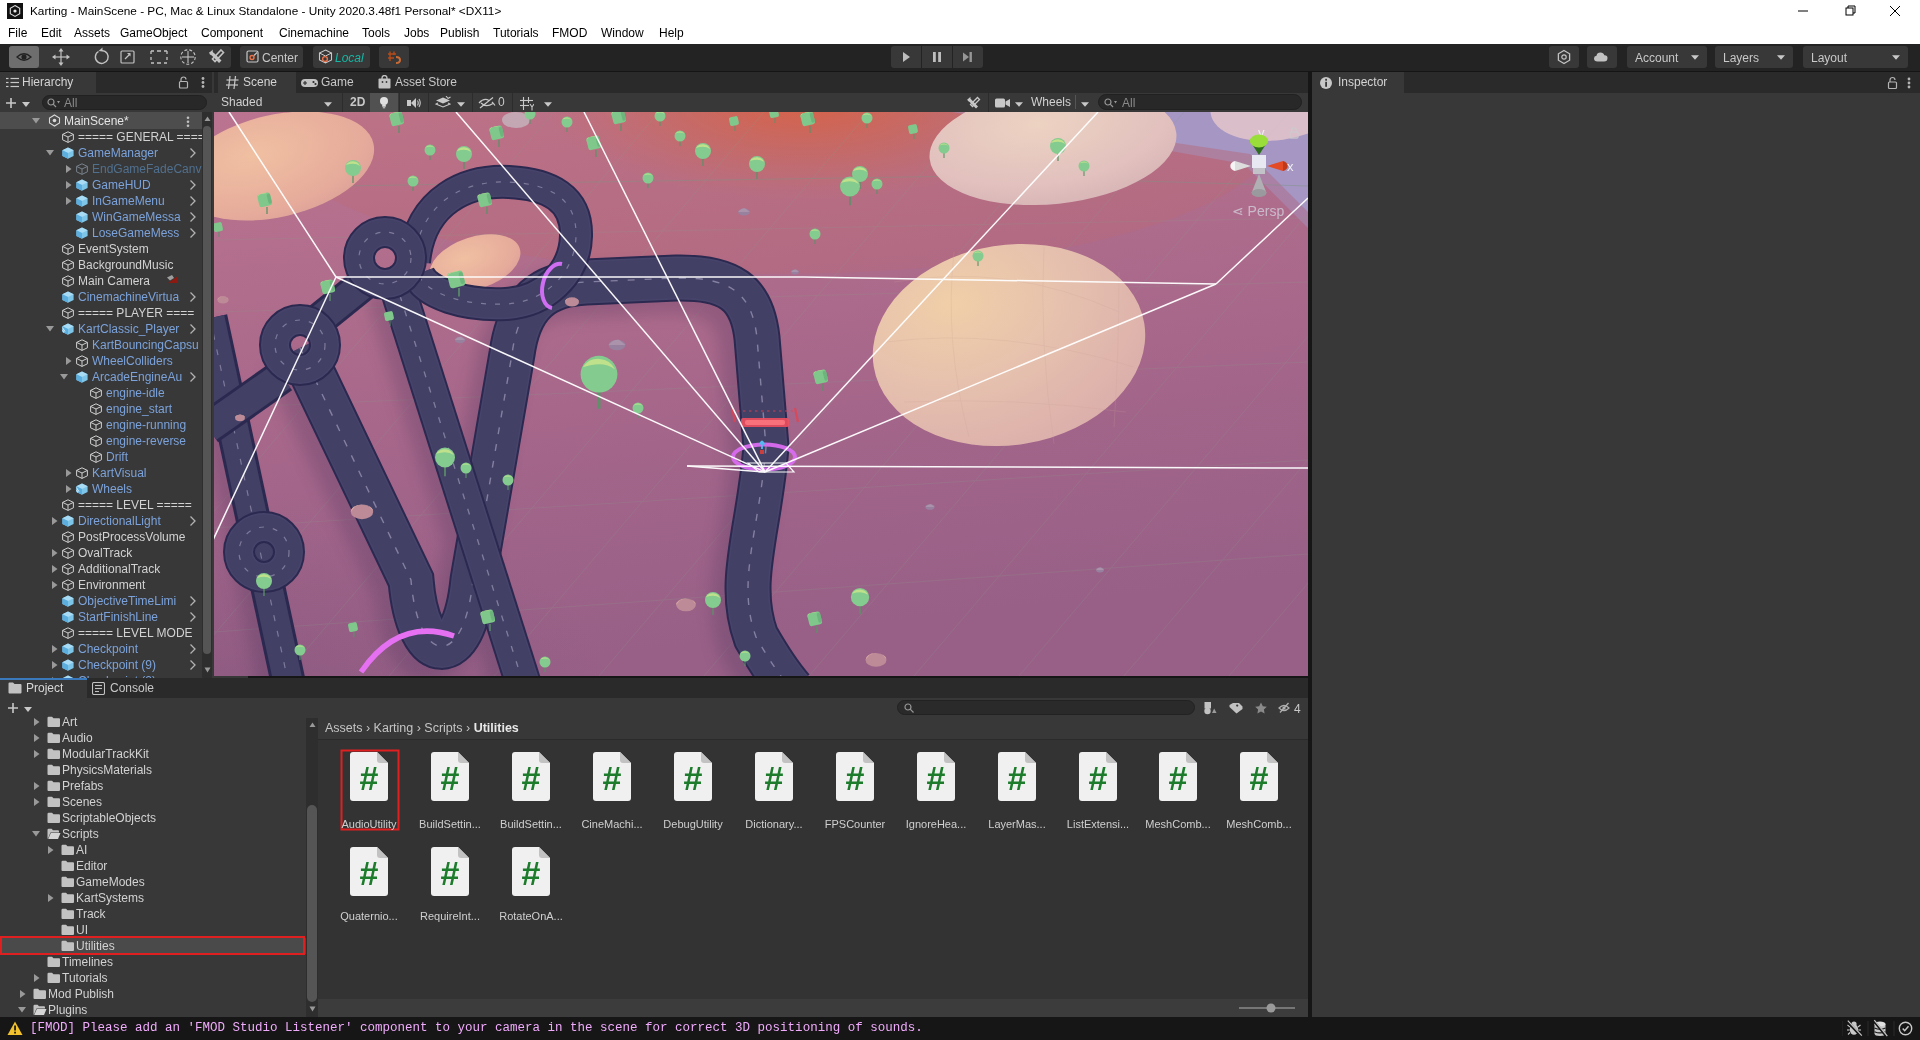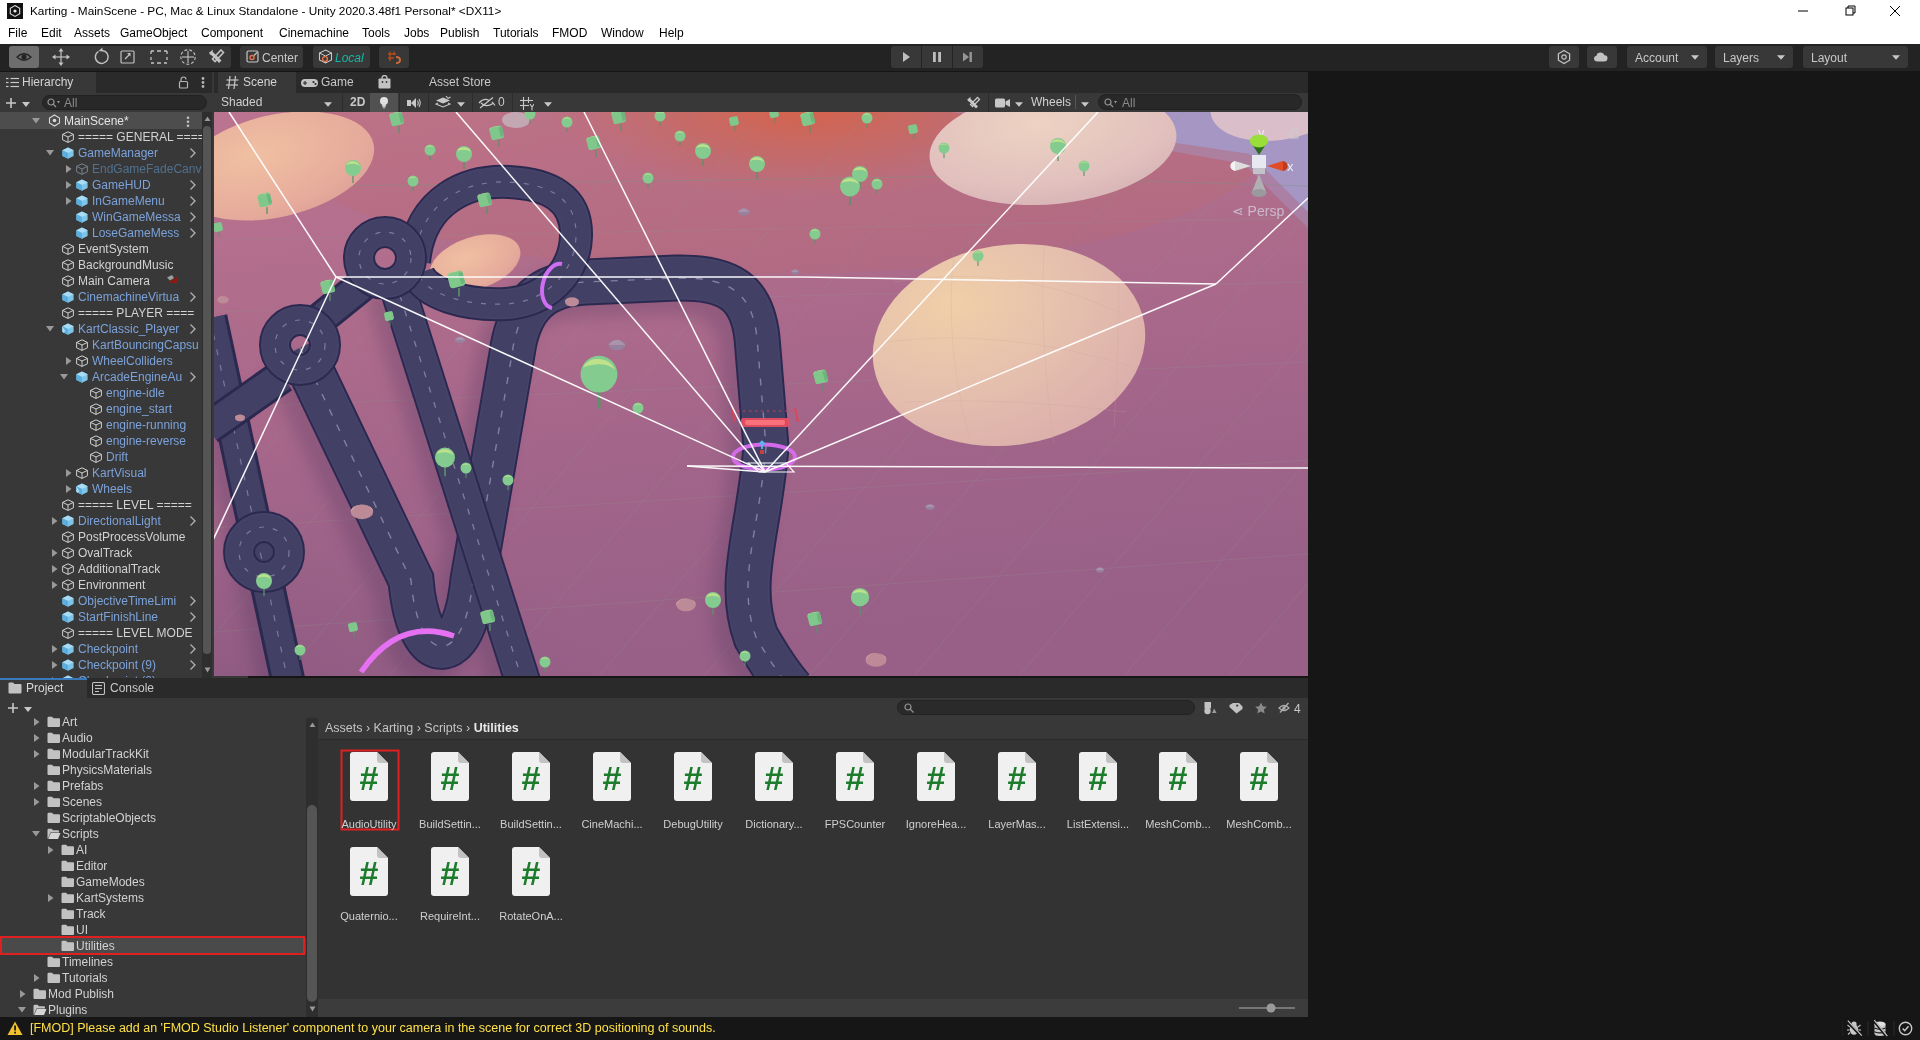--- a/index.html
+++ b/index.html
@@ -374,21 +374,21 @@
         <circle cx="14.5" cy="6" r="1.1" fill="#2a2a2a"></circle>
       <path d="M4 3 L4 7 M2 5 L6 5" stroke="#2a2a2a" stroke-width="1.1"></path>
     </svg>
     <div class="abs txt" style="left:107px;top:3px;font-size:12px;color:#c8c8c8;">Game</div>
     <svg class="abs" style="left:164px;top:3px" width="13" height="14" viewBox="0 0 13 14">
       <rect x="0.5" y="3.5" width="12" height="10" rx="1" fill="#c2c2c2"></rect>
       <path d="M4 5 L4 3 A2.5 2.5 0 0 1 9 3 L9 5" stroke="#c2c2c2" stroke-width="1.3" fill="none"></path>
       <circle cx="4.5" cy="7" r="0.9" fill="#383838"></circle>
         <circle cx="8.5" cy="7" r="0.9" fill="#383838"></circle>
     </svg>
-    <div class="abs txt" style="left:181px;top:3px;font-size:12px;color:#c8c8c8;margin-left:34px;">Asset Store</div>
+    <div class="abs txt" style="left:181px;top:3px;font-size:12px;color:#c8c8c8;">Asset Store</div>
 
     <div class="abs txt" style="left:7px;top:23px;font-size:12px;color:#d0d0d0;">Shaded</div>
     <svg class="abs" style="left:109px;top:29px" width="10" height="7" viewBox="0 0 10 7">
         <path d="M1 1.2 L5 5.8 L9 1.2 Z" fill="#c8c8c8"></path>
       </svg>
     <div class="abs" style="left:128px;top:21px;width:1px;height:19px;background:#2c2c2c;"></div>
     <div class="abs txt" style="left:136px;top:23px;font-size:12px;font-weight:bold;color:#c8c8c8;">2D</div>
     <div class="abs" style="left:156px;top:21px;width:28px;height:19px;background:#515151;"></div>
     <svg class="abs" style="left:164px;top:24px" width="12" height="14" viewBox="0 0 12 14">
       <circle cx="6" cy="5" r="4" fill="#e0e0e0"></circle>
@@ -765,20 +765,41 @@
         </g>
         <g transform="translate(1076,16)" stroke="#cccccc" fill="none" stroke-width="1.3" opacity="0.8">
           <rect x="0" y="4" width="8" height="6" rx="1"></rect>
           <path d="M1.5 4 L1.5 2.5 A2.5 2.5 0 0 1 6.5 2.5"></path>
         </g>
         <text x="1018" y="104" font-size="14" fill="#cdc3d2" font-family="Liberation Sans" opacity="0.9">⋖ Persp</text>
       </svg>
     </div>
   </div>
 
+  <div class="abs" style="left:1312px;top:72px;width:608px;height:945px;background:#383838;">
+    <div class="abs" style="left:0;top:0;width:608px;height:21px;background:#2a2a2a;"></div>
+    <div class="abs" style="left:0;top:0;width:92px;height:21px;background:#383838;"></div>
+    <svg class="abs" style="left:7px;top:4px" width="14" height="14" viewBox="0 0 14 14">
+      <circle cx="7" cy="7" r="6" fill="#c8c8c8"></circle>
+      <rect x="6.2" y="5.8" width="1.8" height="5" fill="#383838"></rect>
+      <rect x="6.2" y="2.8" width="1.8" height="1.9" fill="#383838"></rect>
+    </svg>
+    <div class="abs txt" style="left:26px;top:3px;font-size:12px;color:#d4d4d4;">Inspector</div>
+    <svg class="abs" style="left:575px;top:4px" width="40" height="14" viewBox="0 0 40 14">
+      <g stroke="#b4b4b4" fill="none" stroke-width="1.2">
+        <rect x="1.5" y="6" width="8" height="6.5" rx="1"></rect>
+        <path d="M3 6 L3 4 A2.5 2.5 0 0 1 8 4"></path>
+      </g>
+      <g fill="#b4b4b4">
+          <circle cx="22" cy="3" r="1.4"></circle>
+          <circle cx="22" cy="7" r="1.4"></circle>
+          <circle cx="22" cy="11" r="1.4"></circle>
+        </g>
+    </svg>
+  </div>
 
   <div class="abs" style="left:0;top:678px;width:1308px;height:339px;background:#383838;">
 
     <div class="abs" style="left:0;top:0;width:1308px;height:20px;background:#2a2a2a;"></div>
     <div class="abs" style="left:0;top:0;width:87px;height:20px;background:#383838;border-top:2px solid #3a79bb;"></div>
     <svg class="abs" style="left:8px;top:4px" width="14" height="12" viewBox="0 0 14 12">
       <path d="M0.5 1.5 Q0.5 0.5 1.5 0.5 L5 0.5 L6.5 2 L12.5 2 Q13.5 2 13.5 3 L13.5 10.5 Q13.5 11.5 12.5 11.5 L1.5 11.5 Q0.5 11.5 0.5 10.5 Z" fill="#c2c2c2"></path>
     </svg>
     <div class="abs txt" style="left:26px;top:3px;font-size:12px;color:#d8d8d8;">Project</div>
     <svg class="abs" style="left:92px;top:4px" width="13" height="13" viewBox="0 0 13 13">
@@ -951,21 +972,21 @@
       <circle cx="32" cy="5" r="4.5" fill="#9a9a9a"></circle>
     </svg>
   </div>
 
   <div class="abs" style="left:0;top:1017px;width:1920px;height:23px;background:#161616;">
     <svg class="abs" style="left:7px;top:4px" width="16" height="15" viewBox="0 0 16 15">
       <path d="M8 0.5 L15.5 14 L0.5 14 Z" fill="#f2c12e"></path>
       <rect x="7.2" y="4.5" width="1.7" height="5" fill="#111"></rect>
       <rect x="7.2" y="10.7" width="1.7" height="1.8" fill="#111"></rect>
     </svg>
-    <div class="abs txt" style="left:30px;top:4px;font-size:12.5px;color:#fde047;">[FMOD] Please add an 'FMOD Studio Listener' component to your camera in the scene for correct 3D positioning of sounds.</div>
+    <div class="abs txt" style="left:30px;top:4px;font-size:12.5px;color:#f0abfc;font-family:Liberation Mono, monospace;">[FMOD] Please add an 'FMOD Studio Listener' component to your camera in the scene for correct 3D positioning of sounds.</div>
     <svg class="abs" style="left:1842px;top:0" width="78" height="23" viewBox="0 0 78 23">
       <g stroke="#2a2a2a" stroke-width="1">
           <line x1="0" y1="4" x2="0" y2="19"></line>
           <line x1="26" y1="4" x2="26" y2="19"></line>
           <line x1="52" y1="4" x2="52" y2="19"></line>
         </g>
 
       <g transform="translate(12,11.5)">
         <ellipse cx="0" cy="1" rx="4.2" ry="5.2" fill="#c8c8c8"></ellipse>
         <circle cx="0" cy="-4.5" r="2.6" fill="#c8c8c8"></circle>

